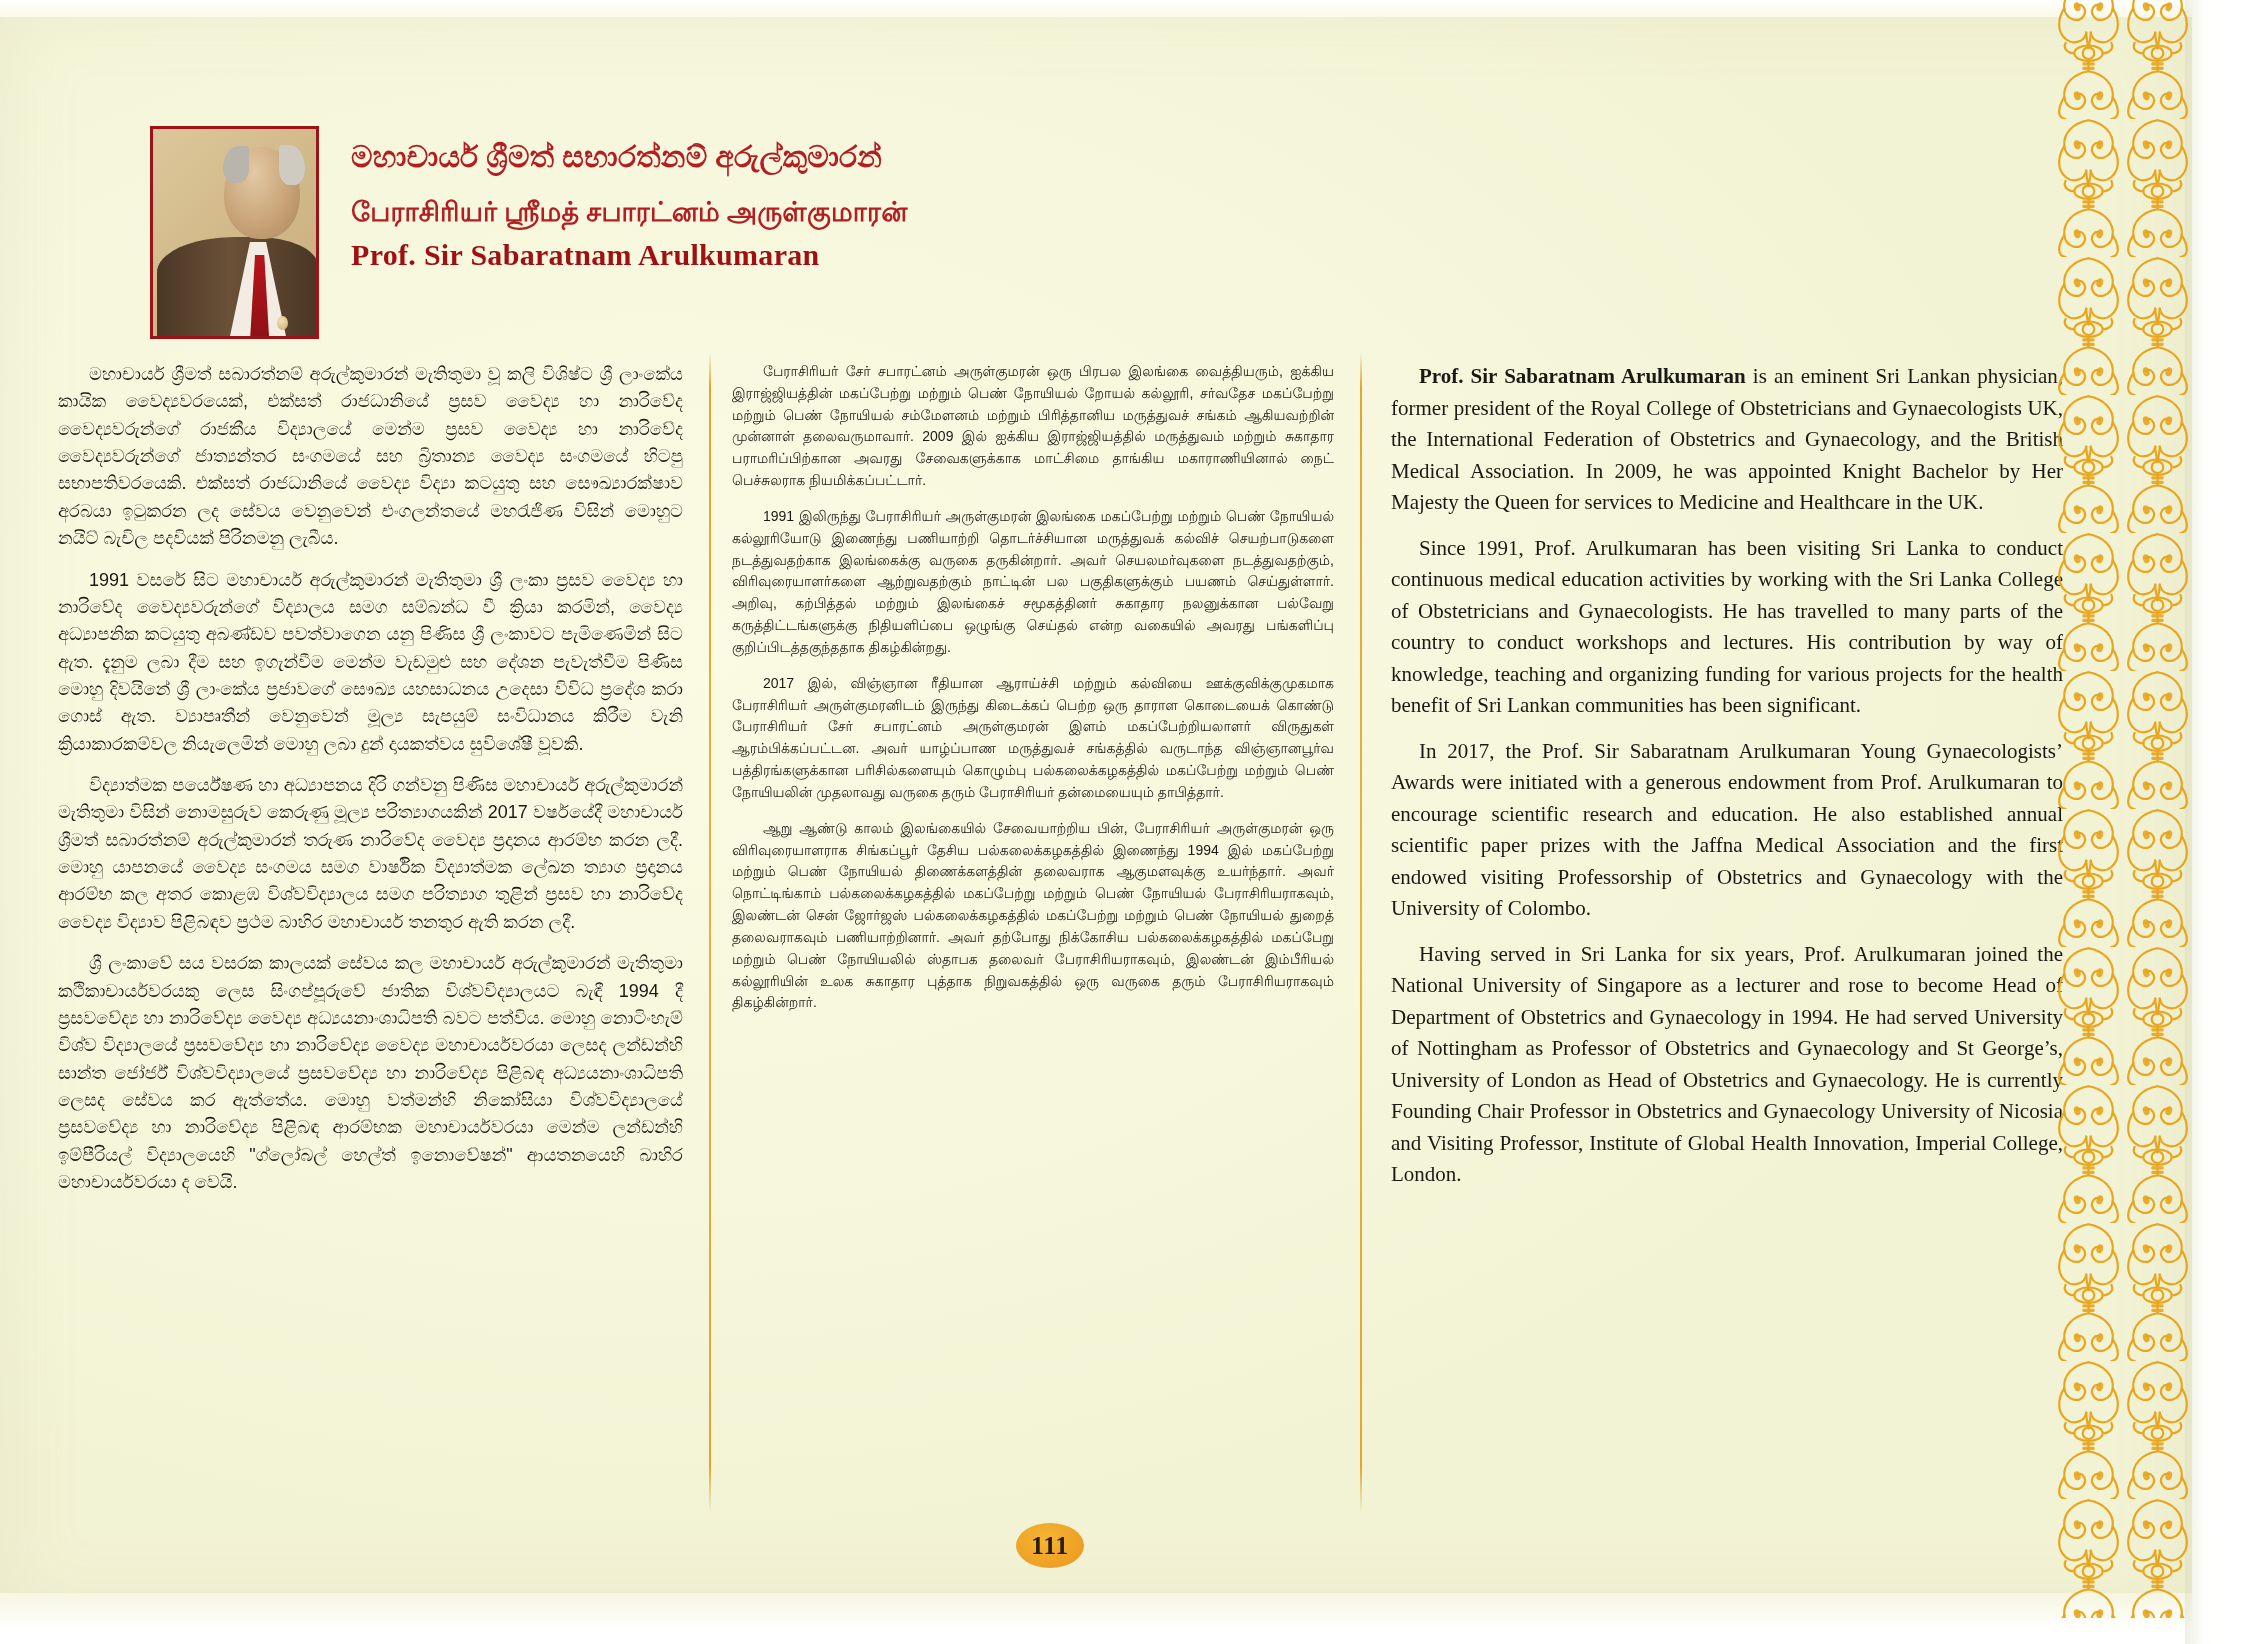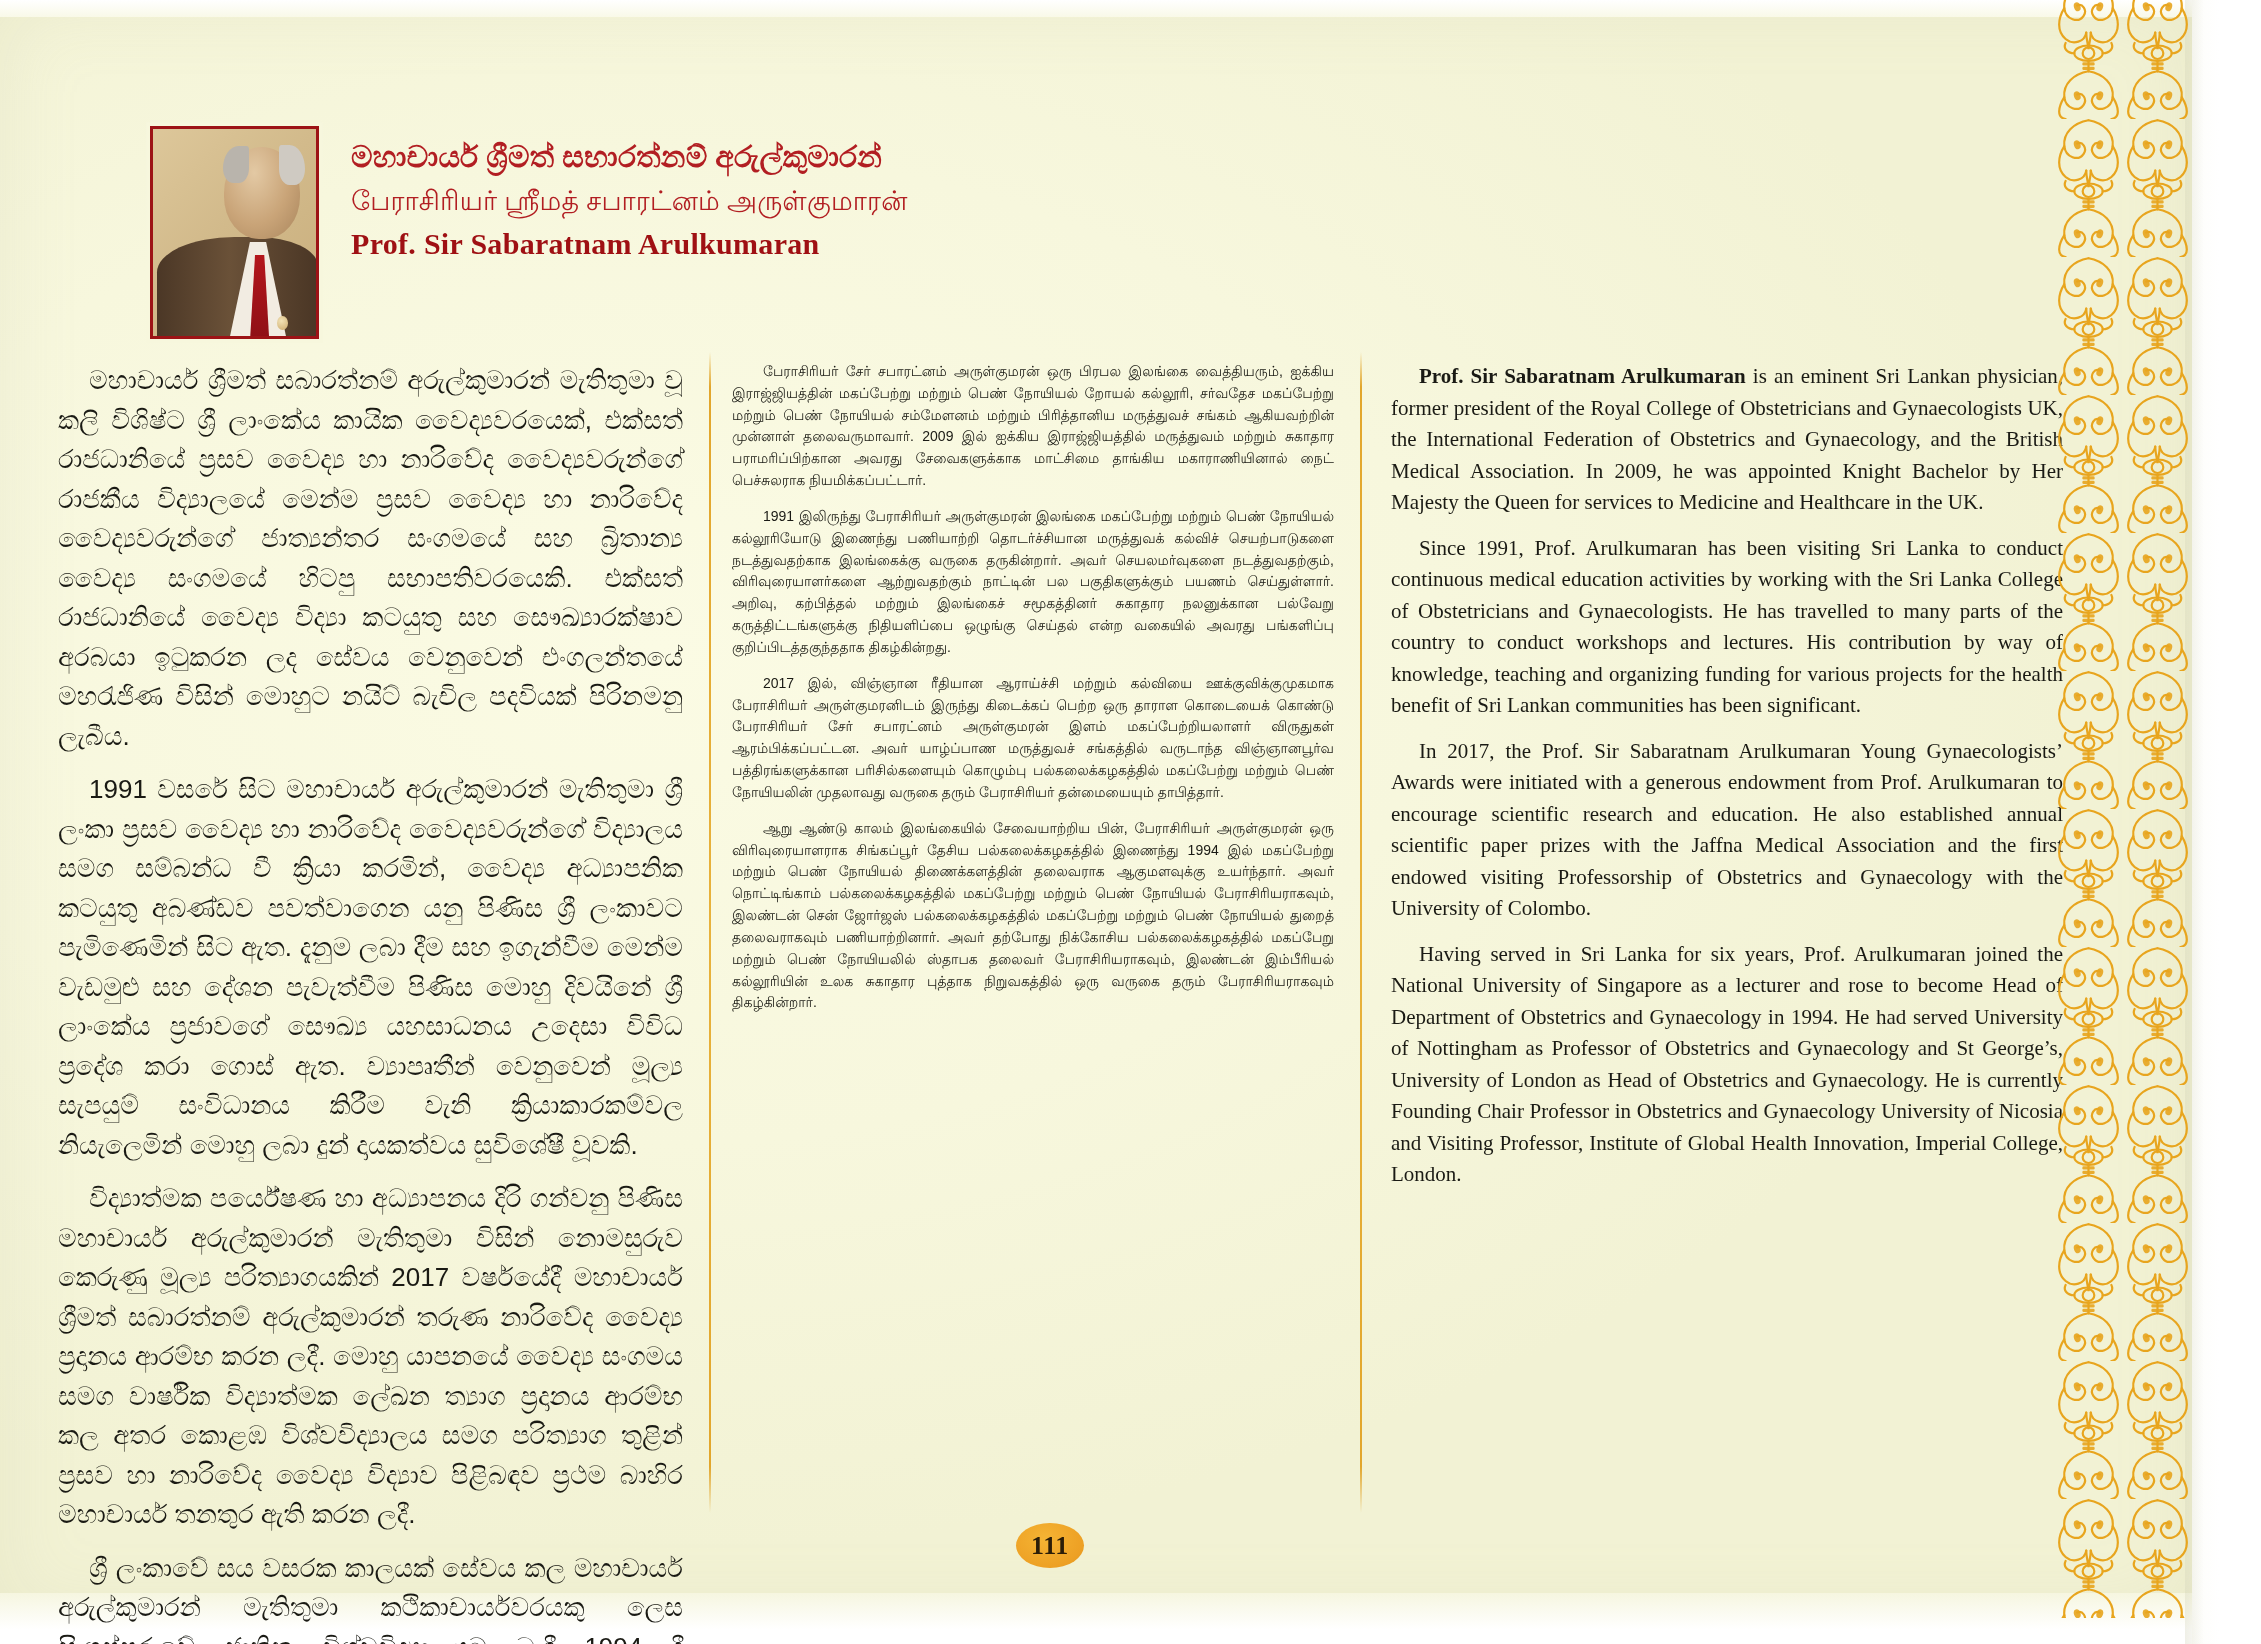--- a/index.html
+++ b/index.html
@@ -58,37 +58,37 @@
   .ph-shirt{position:absolute;left:76px;top:113px;width:58px;height:99px;
     background:#f2ece2;clip-path:polygon(36% 0,64% 0,100% 100%,0 100%);}
   .ph-tie{position:absolute;left:97px;top:126px;width:19.3px;height:86px;
     background:linear-gradient(to bottom,#b4161c,#8e1016);
     clip-path:polygon(26% 0,74% 0,100% 100%,0 100%);}
   .ph-pin{position:absolute;left:124px;top:187px;width:11px;height:14px;border-radius:50%;
     background:radial-gradient(circle at 40% 35%,#f2e2b6,#cdab6e);}
 
   .titles{position:absolute;left:201px;top:11.6px;width:709px;}
   .t-sin{font-size:30px;line-height:1.24;color:#b21e22;font-weight:700;letter-spacing:0.3px;}
-  .t-tam{font-size:27px;line-height:1.32;color:#b21e22;font-weight:400;margin-top:9px;letter-spacing:0.2px;}
+  .t-tam{font-size:27px;line-height:1.32;color:#b21e22;font-weight:700;margin-top:20px;letter-spacing:0.2px;}
   .t-eng{font-size:30px;line-height:1.16;color:#9f1013;font-weight:700;margin-top:7.7px;
          font-family:"Liberation Serif",serif;letter-spacing:0.3px;}
 
   
   .cols{position:absolute;left:58px;top:361px;width:2005px;height:1154px;display:flex;}
   .col{position:relative;box-sizing:border-box;}
   .col-si{width:651px;padding-right:26px;}
   .col-ta{width:651px;padding-left:23px;padding-right:26px;}
   .col-en{width:703px;padding-left:31px;}
   .rule{position:absolute;top:-9px;width:1.9px;height:1161px;
         background:linear-gradient(to bottom,rgba(224,170,40,0) 0%, #e2a62c 3%, #e8b23c 50%, #e2a62c 96%, rgba(224,170,40,0) 100%);}
   .rule1{left:651px;}
   .rule2{left:1302px;}
 
   p.body{margin:0 0 14px 0;text-align:justify;color:#1a1a14;}
-  .si p.body{font-size:26px;line-height:1.52;text-indent:31px;}
+  .si p.body{font-size:18px;line-height:1.52;text-indent:31px;}
   .ta p.body{font-size:14px;line-height:1.56;text-indent:31px;}
   .en p.body{font-size:21px;line-height:1.50;text-indent:28px;
              font-family:"Liberation Serif",serif;}
   .en p.body b{font-weight:700;}
   .si p.body{font-family:"Liberation Sans",sans-serif;}
   .ta p.body{font-family:"Liberation Sans",sans-serif;}
 
   
   .pageno{
     position:absolute;left:1016px;top:1523px;width:68px;height:45px;border-radius:50%;

